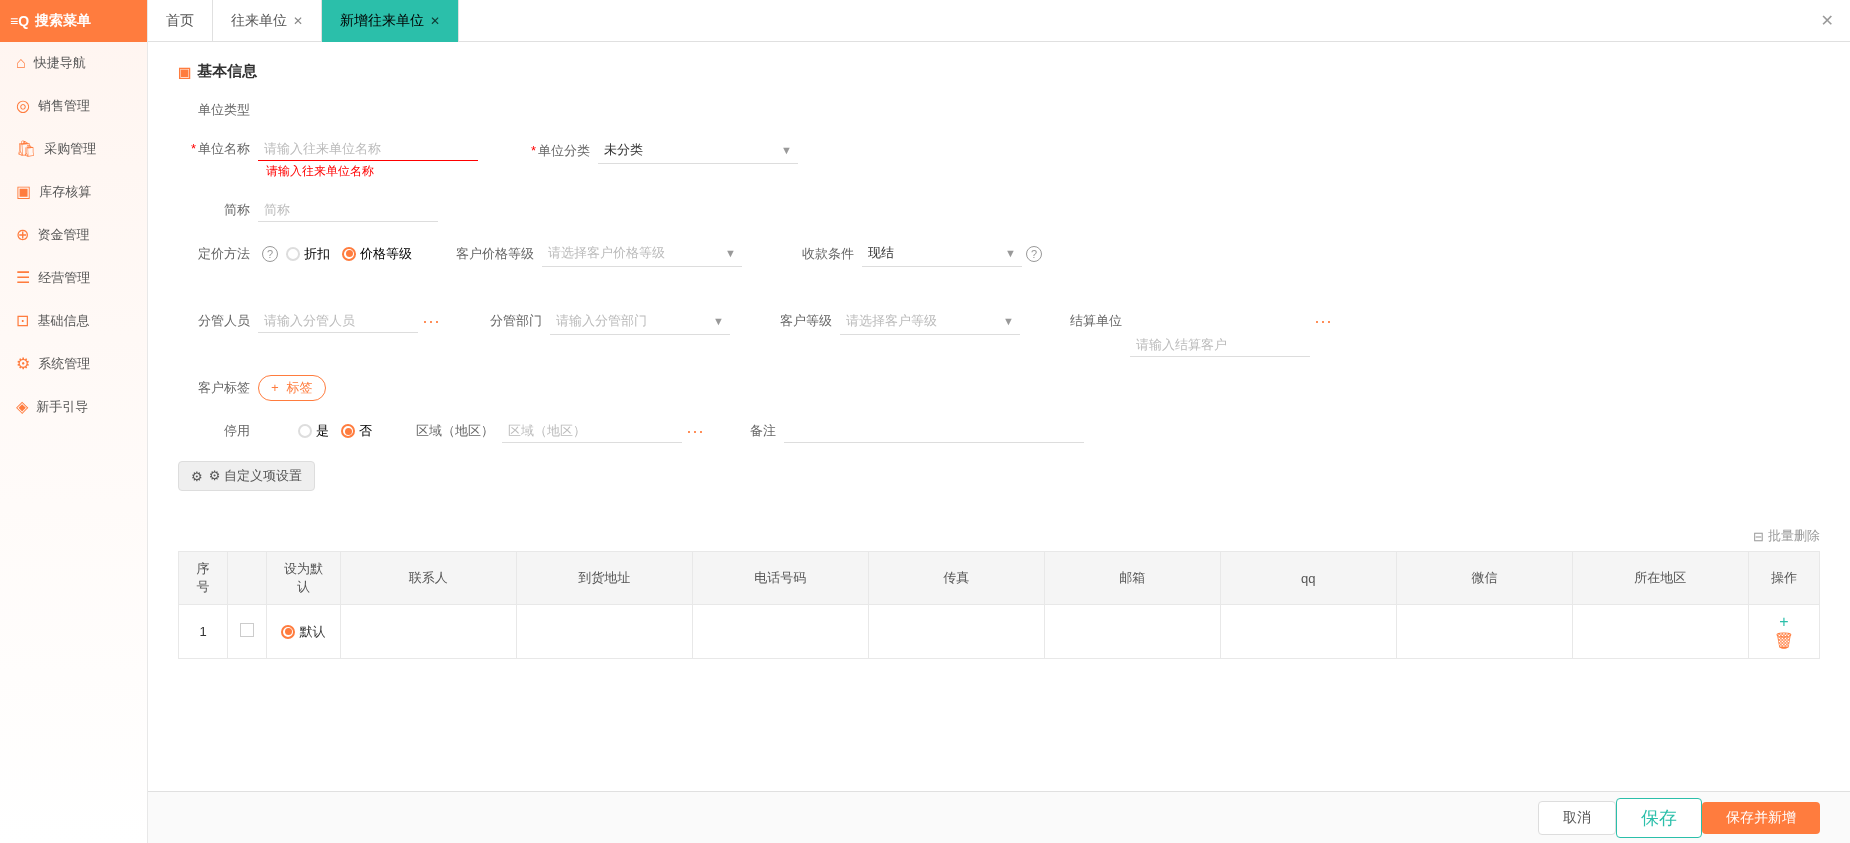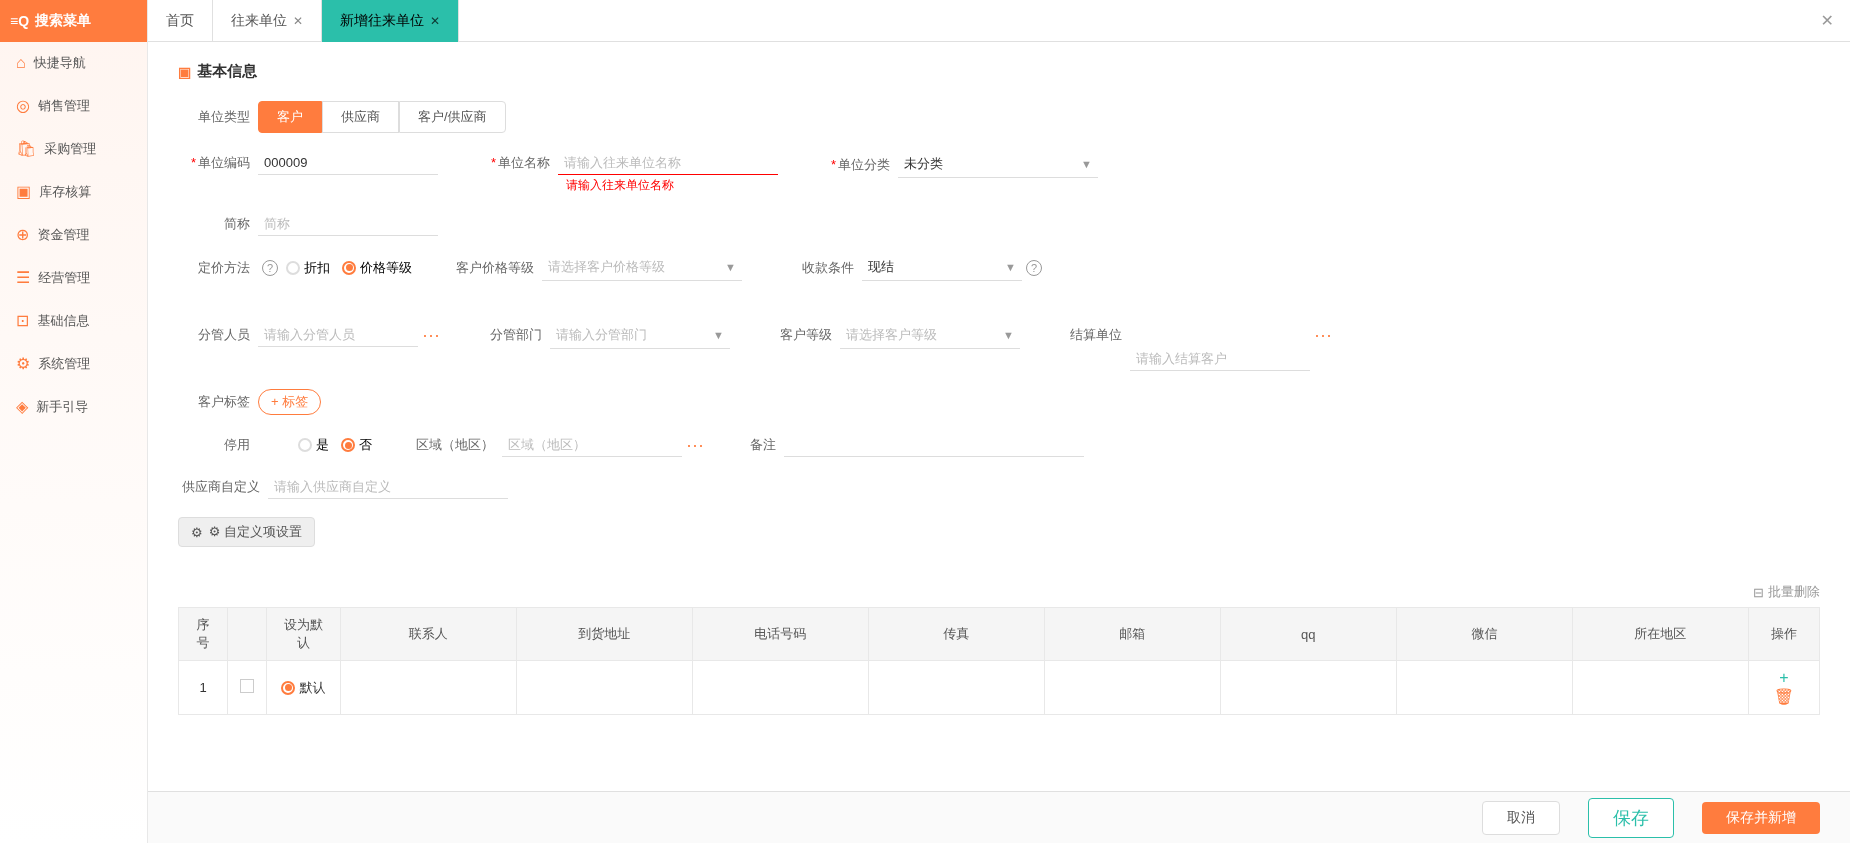--- a/index.html
+++ b/index.html
@@ -238,20 +238,21 @@
       display: inline-flex;
       align-items: center;
       gap: 4px;
       border: 1px solid #ff7c3e;
       border-radius: 20px;
       padding: 3px 12px;
       color: #ff7c3e;
       font-size: 13px;
       cursor: pointer;
       background: white;
+      font-family: Liberation Mono, monospace;
     }
 
     
     .table-section {
       margin-top: 20px;
     }
     .table-actions {
       display: flex;
       justify-content: flex-end;
       margin-bottom: 6px;
@@ -310,21 +311,21 @@
 
     
     .footer {
       height: 52px;
       background: #fafafa;
       border-top: 1px solid #e0e0e0;
       display: flex;
       align-items: center;
       justify-content: flex-end;
       padding: 0 30px;
-      gap: 28px;
+      gap: 0;
     }
     .btn-cancel {
       padding: 7px 24px;
       border: 1px solid #ddd;
       background: white;
       border-radius: 4px;
       cursor: pointer;
       font-size: 14px;
       color: #555;
     }
@@ -422,32 +423,23 @@
 
   <div class="content">
 
     <div class="section-title">
       <span class="icon-tag">▣</span>
       <span>基本信息</span>
     </div>
 
     <div class="form-row">
       <div class="form-label" style="width:80px">单位类型</div>
-      <div class="unit-type-group">
-        <button class="unit-type-btn active">客户</button>
-        <button class="unit-type-btn">供应商</button>
-        <button class="unit-type-btn">客户/供应商</button>
-      </div>
     </div>
 
     <div class="form-row" style="align-items:flex-start">
-      <div style="display:flex; align-items:center; margin-right:40px;">
-        <div class="form-label required" style="width:80px">单位编码</div>
-        <input type="text" class="form-input" value="000009" style="">
-      </div>
       <div style="display:flex; flex-direction:column; margin-right:40px;">
         <div style="display:flex; align-items:center;">
           <div class="form-label required" style="width:80px">单位名称</div>
           <input type="text" class="form-input error" style="width: 220px;" placeholder="请输入往来单位名称">
         </div>
         <div style="margin-left:88px;">
           <span class="error-tip">请输入往来单位名称</span>
         </div>
       </div>
       <div style="display:flex; align-items:center;">
@@ -548,24 +540,20 @@
         <div class="form-label" style="width:90px">区域（地区）</div>
         <input type="text" class="form-input" style="width: 180px;" placeholder="区域（地区）">
         <span class="more-btn">···</span>
       </div>
       <div style="display:flex; align-items:center;">
         <div class="form-label" style="width:40px">备注</div>
         <input type="text" class="form-input" style="width: 300px;">
       </div>
     </div>
 
-    <div class="form-row">
-      <div class="form-label" style="width:90px">供应商自定义</div>
-      <input type="text" class="form-input" style="width: 240px;" placeholder="请输入供应商自定义">
-    </div>
 
     <div style="margin-bottom:12px;">
       <button class="custom-settings">
         <span>⚙</span>
         <span>⚙ 自定义项设置</span>
       </button>
     </div>
 
     <div class="table-section">
       <div class="table-actions">

